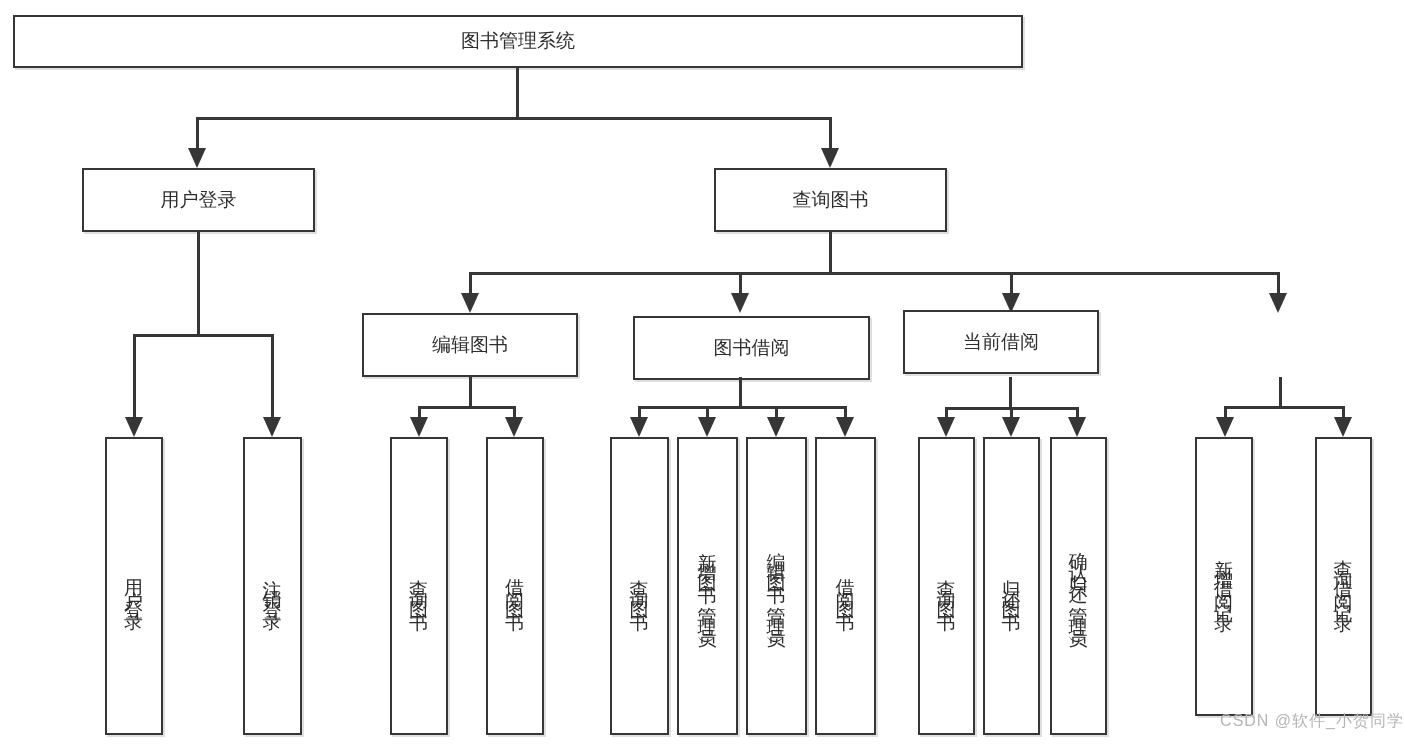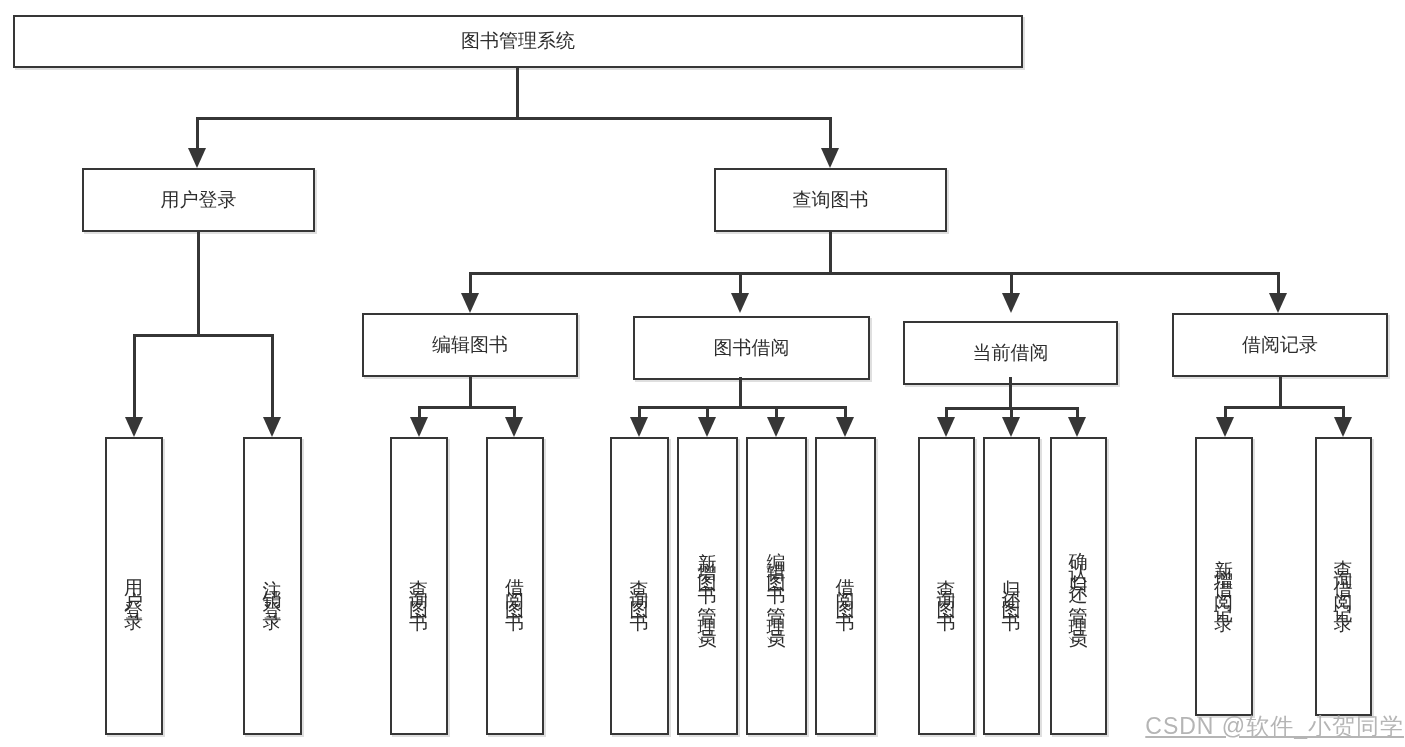--- a/index.html
+++ b/index.html
@@ -29,24 +29,23 @@
   .vline { width:3px; }
   .hline { height:3px; }
   .arrow {
     position:absolute; width:0; height:0;
     border-left:9px solid transparent;
     border-right:9px solid transparent;
     border-top:20px solid #363636;
   }
   .watermark {
     position:absolute; top:711px; right:1px;
-    color:#b5b5b5; font-size:23px;
+    color:#b5b5b5; font-size:16px;
     letter-spacing:1px;
     white-space:nowrap;
-    text-decoration:underline;
   }
 </style>
 </head>
 <body>
 
 <div class="stage">
 
   <div class="box" style="left:13px;top:15px;width:1010px;height:53px">图书管理系统</div>
 
   <div class="vline" style="left:516px;top:68px;height:51px"></div>
@@ -72,22 +71,21 @@
   <div class="arrow" style="left:461px;top:293px"></div>
   <div class="vline" style="left:739px;top:272px;height:23px"></div>
   <div class="arrow" style="left:731px;top:293px"></div>
   <div class="vline" style="left:1010px;top:272px;height:23px"></div>
   <div class="arrow" style="left:1002px;top:293px"></div>
   <div class="vline" style="left:1277px;top:272px;height:23px"></div>
   <div class="arrow" style="left:1269px;top:293px"></div>
 
   <div class="box" style="left:362px;top:313px;width:216px;height:64px">编辑图书</div>
   <div class="box" style="left:633px;top:316px;width:237px;height:64px">图书借阅</div>
-  <div class="box" style="left:903px;top:321px;width:215px;height:64px">当前借阅</div>
-  <div class="box" style="left:1172px;top:313px;width:216px;height:64px">借阅记录</div>
+  <div class="box" style="left:903px;top:310px;width:196px;height:64px">当前借阅</div>
 
   <div class="vline" style="left:469px;top:377px;height:31px"></div>
   <div class="hline" style="left:418px;top:406px;width:98px"></div>
   <div class="vline" style="left:418px;top:406px;height:13px"></div>
   <div class="arrow" style="left:410px;top:417px"></div>
   <div class="vline" style="left:513px;top:406px;height:13px"></div>
   <div class="arrow" style="left:505px;top:417px"></div>
 
   <div class="vline" style="left:739px;top:377px;height:31px"></div>
   <div class="hline" style="left:638px;top:406px;width:209px"></div>

